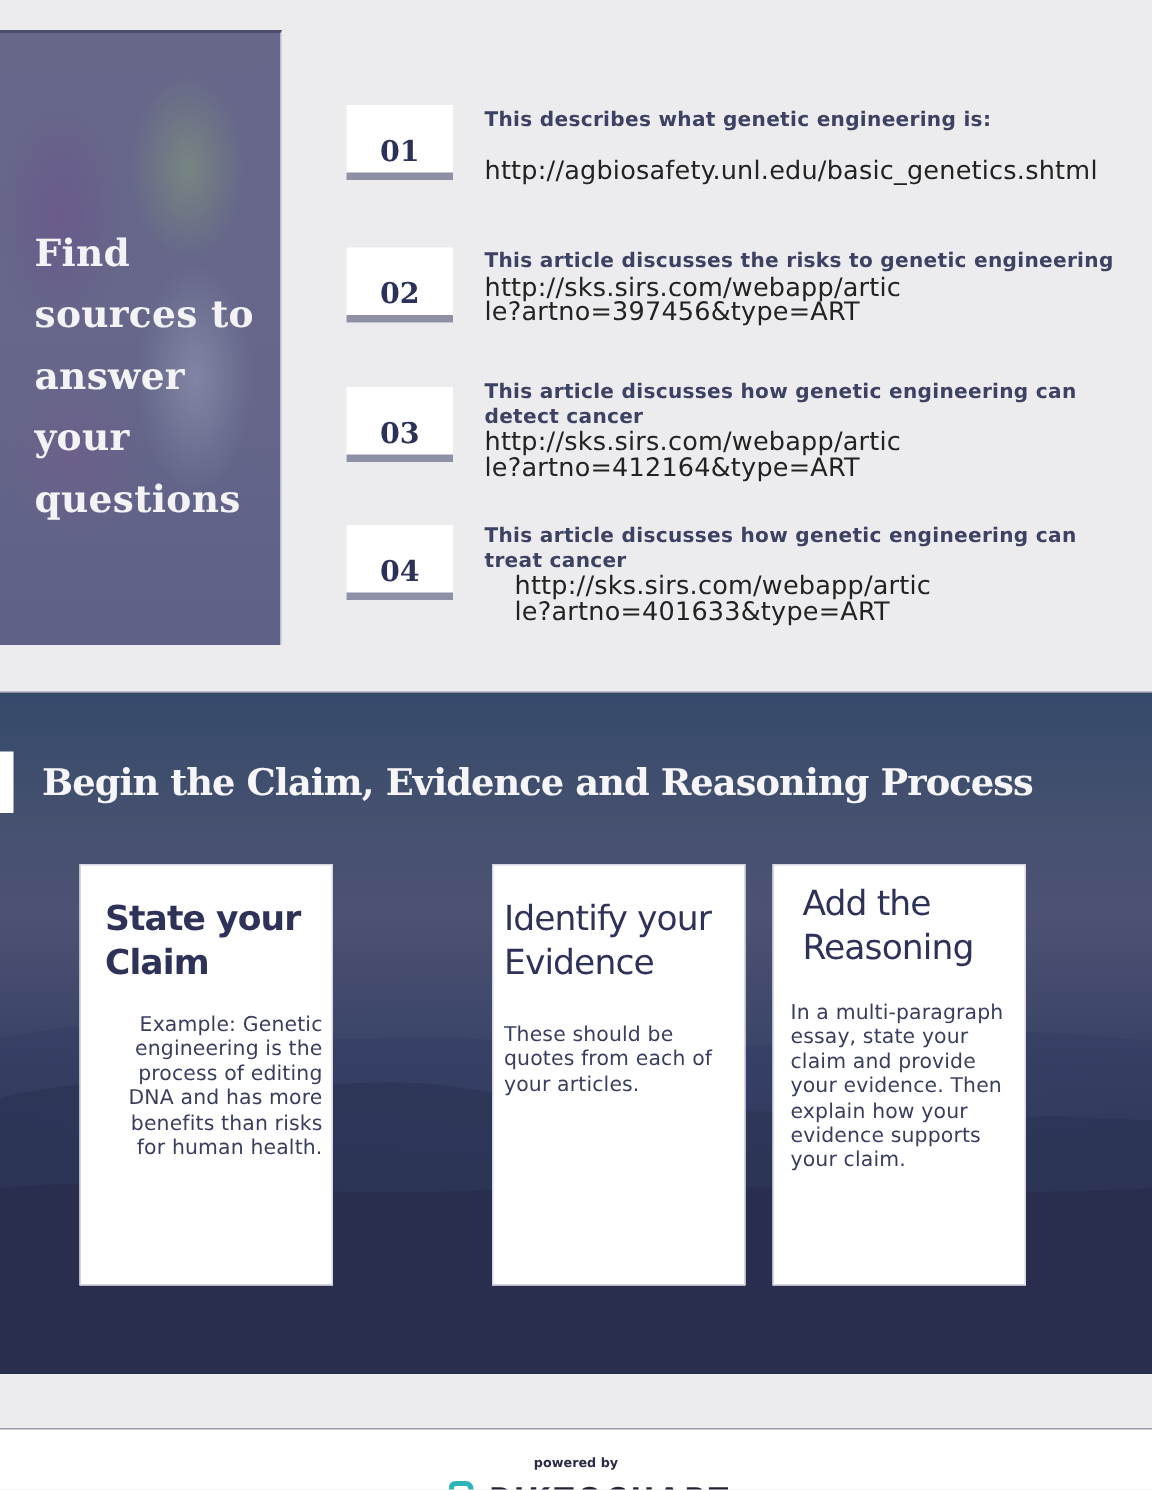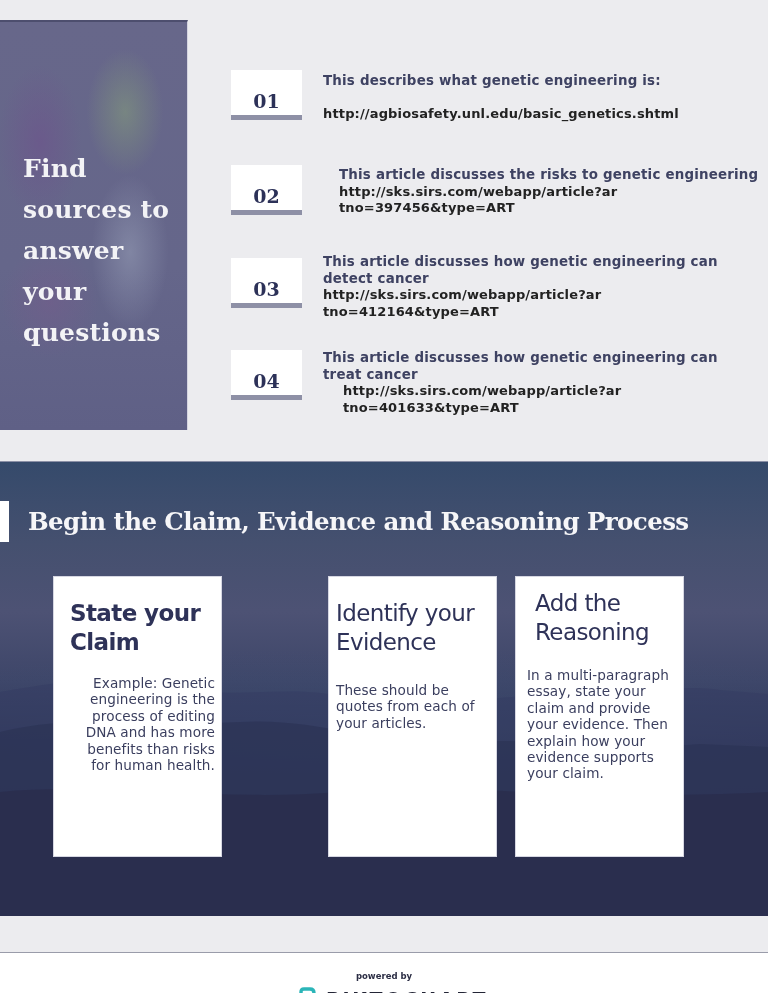--- a/index.html
+++ b/index.html
@@ -33,22 +33,22 @@
       display: flex; align-items: center; justify-content: center;
       font-family: "DejaVu Serif", "Liberation Serif", serif; font-weight: bold;
       font-size: 19px; color: #2c3158; padding-top: 17px;
     }
     .source-text { position: absolute; left: 92px; top: 0; width: 430px; }
     .source-desc {
       font-family: "DejaVu Sans", sans-serif; font-weight: bold; font-size: 13.4px;
       color: #3e4262; line-height: 16.5px; letter-spacing: 0.2px;
     }
     .source-url {
-      font-family: "DejaVu Sans", sans-serif; font-size: 13px; color: #222;
-      line-height: 16.5px; letter-spacing: 0.15px; word-break: break-all; font-weight: bold;
+      font-family: "DejaVu Sans", sans-serif; font-size: 17px; color: #222;
+      line-height: 16.5px; letter-spacing: 0.15px; word-break: break-all;
     }
     .source-url.gap { margin-top: 16px; }
 
     
     .process {
       position: absolute; left: 0; top: 461px; width: 768px; height: 455px;
       background:
         radial-gradient(ellipse 900px 120px at 50% 270px, rgba(60,85,120,0.35), transparent 70%),
         linear-gradient(180deg, #354a6b 0%, #45506f 18%, #4d5274 33%, #3e4669 48%, #2f3557 62%, #2b2f4f 80%, #2a2e4e 100%);
       border-top: 1px solid #8b90a6;
@@ -105,21 +105,21 @@
   <div class="source-item" style="top:70px;">
     <div class="num-box">01</div>
     <div class="source-text" style="top:3px;">
       <div class="source-desc">This describes what genetic engineering is:</div>
       <div class="source-url gap">http://agbiosafety.unl.edu/basic_genetics.shtml</div>
     </div>
   </div>
 
   <div class="source-item" style="top:165px;">
     <div class="num-box">02</div>
-    <div class="source-text" style="top:2px;margin-left:16px;">
+    <div class="source-text" style="top:2px;">
       <div class="source-desc" style="white-space:nowrap;">This article discusses the risks to genetic engineering</div>
       <div class="source-url" style="width:280px;">
         <span>http://sks.sirs.com/webapp/article?artno=397456&amp;type=ART</span>
       </div>
     </div>
   </div>
 
   <div class="source-item" style="top:258px;">
     <div class="num-box">03</div>
     <div class="source-text" style="top:-4px;">

